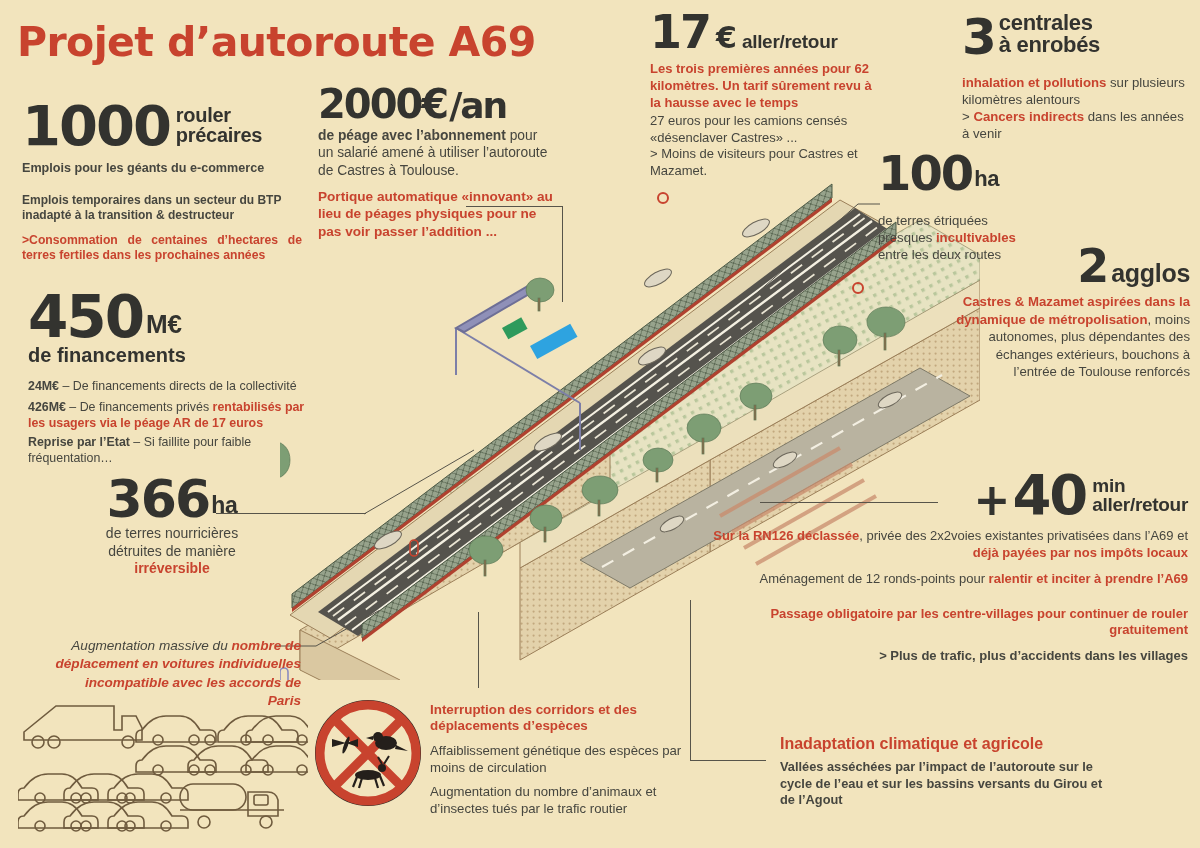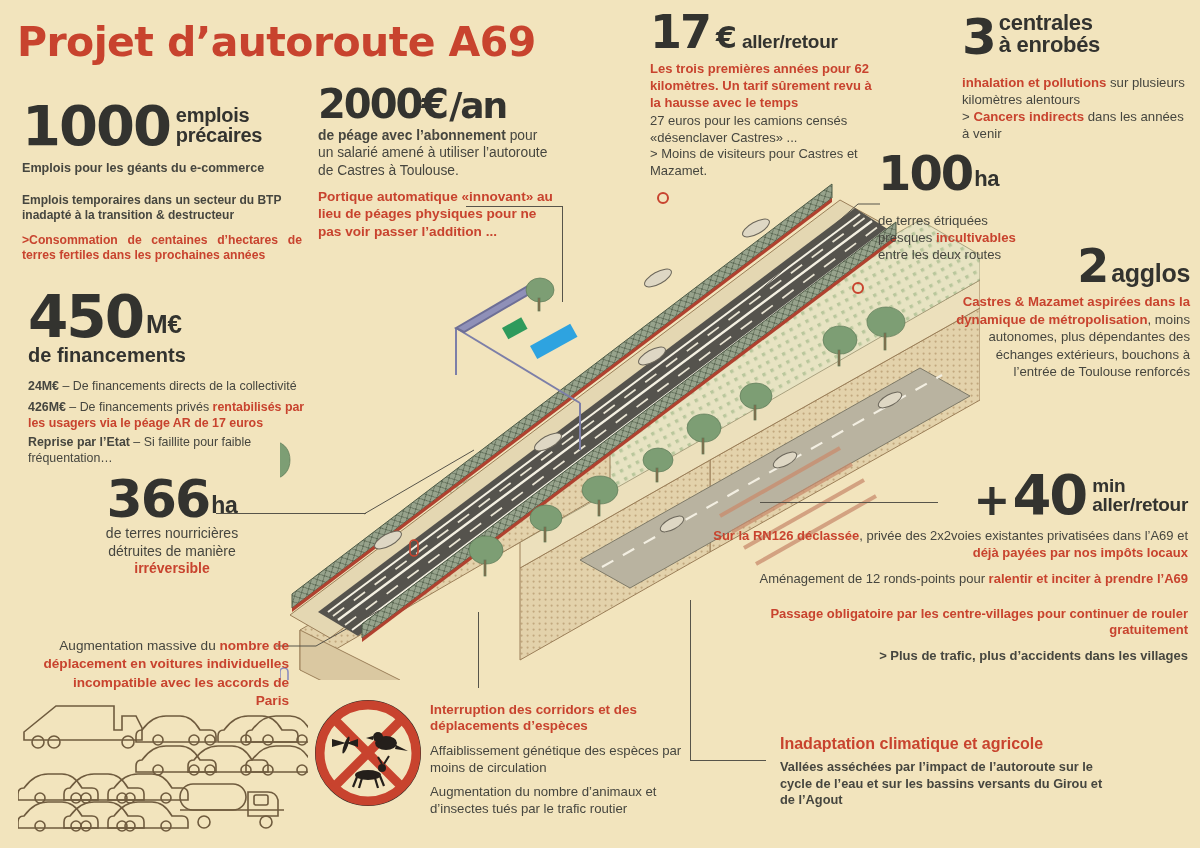--- a/index.html
+++ b/index.html
@@ -227,21 +227,21 @@
 
   <div class="line lh" style="left:760px;top:502px;width:178px;"></div>
 
   <div class="line lv" style="left:690px;top:600px;height:160px;"></div>
   <div class="line lh" style="left:690px;top:760px;width:76px;"></div>
 
   <div class="blk" style="left:22px;top:103px;width:280px;">
     <div class="hdrow">
       <span class="num" style="font-size:56px;">1000</span>
       <span class="unit" style="font-size:20px;padding-left:6px;padding-bottom:4px;">
-        <span>emplois</span><br>
+        <span>rouler</span><br>
         <span>précaires</span>
       </span>
     </div>
     <div class="body b" style="font-size:12.6px;margin-top:11px;">Emplois pour les géants du e-commerce</div>
     <div class="body b" style="font-size:12px;margin-top:17px;">Emplois temporaires dans un secteur du BTP inadapté à la transition &amp; destructeur</div>
     <div class="body redb" style="font-size:12.2px;margin-top:9px;text-align:justify;">&gt;Consommation de centaines d’hectares de terres fertiles dans les prochaines années</div>
   </div>
 
   <div class="blk" style="left:28px;top:294px;width:290px;">
     <div class="hdrow">
@@ -263,21 +263,21 @@
   <div class="blk" style="left:62px;top:478px;width:220px;text-align:center;">
     <div class="hdrow" style="justify-content:center;">
       <span class="num" style="font-size:52px;">366</span>
       <span class="unit" style="font-size:23px;padding-left:2px;padding-bottom:4px;">ha</span>
     </div>
     <div class="body" style="font-size:14px;margin-top:4px;">de terres nourricières</div>
     <div class="body" style="font-size:14px;">détruites de manière</div>
     <div class="body redb" style="font-size:14px;">irréversible</div>
   </div>
 
-  <div class="blk" style="left:39px;top:636px;width:250px;text-align:right;">
+  <div class="blk" style="left:51px;top:636px;width:250px;text-align:right;font-style:italic;">
     <span class="body" style="font-size:13.6px;">Augmentation massive du </span><span class="body redb" style="font-size:13.6px;">nombre de déplacement en voitures individuelles incompatible avec les accords de Paris</span>
   </div>
 
   <div class="fleet">
     <svg class="veh" width="290" height="135" viewBox="0 0 290 135" xmlns="http://www.w3.org/2000/svg" fill="none" stroke="#6f5b3e" stroke-width="1.6">
 
       <g>
         <path d="M6 32 L38 6 L96 6 L96 30 L104 30 L104 16 L118 16 L124 28 L124 40 L6 40 Z"></path>
         <circle cx="20" cy="42" r="6"></circle>
           <circle cx="36" cy="42" r="6"></circle>

